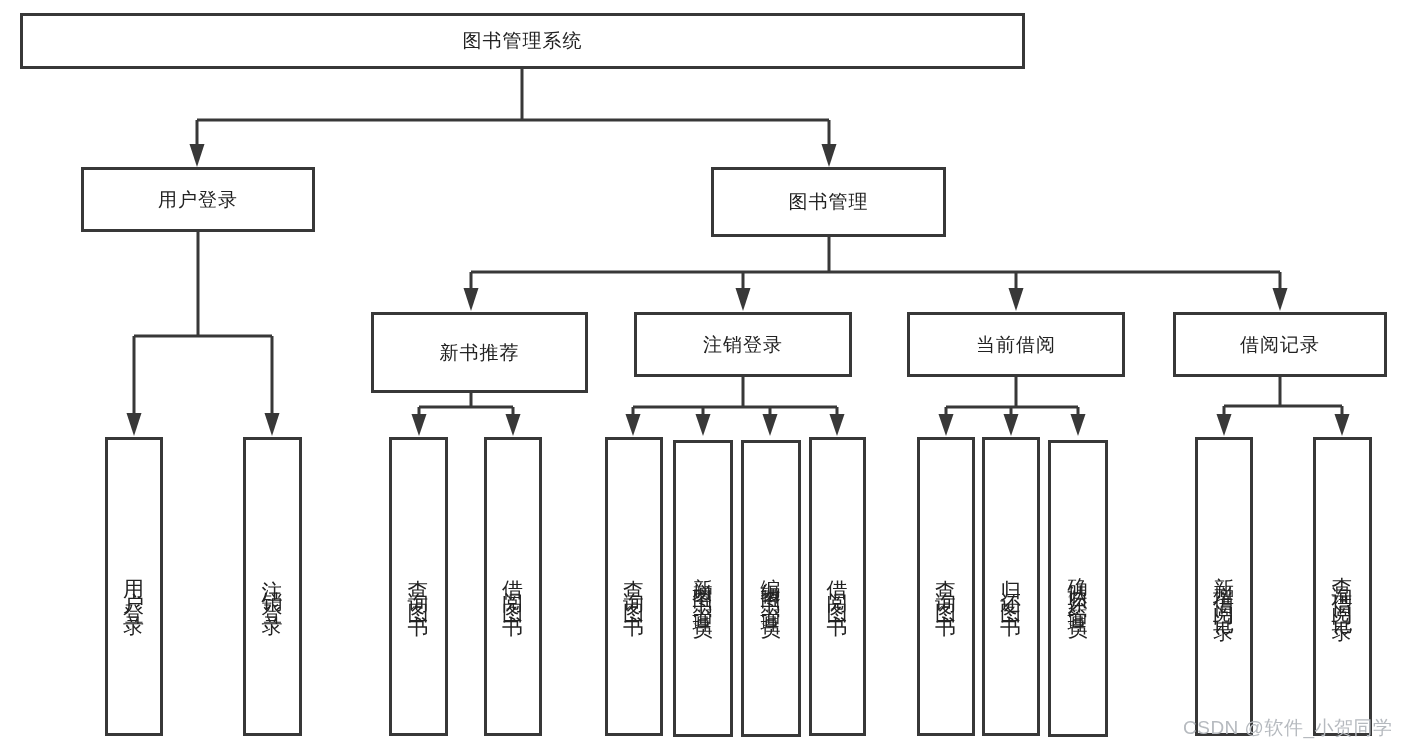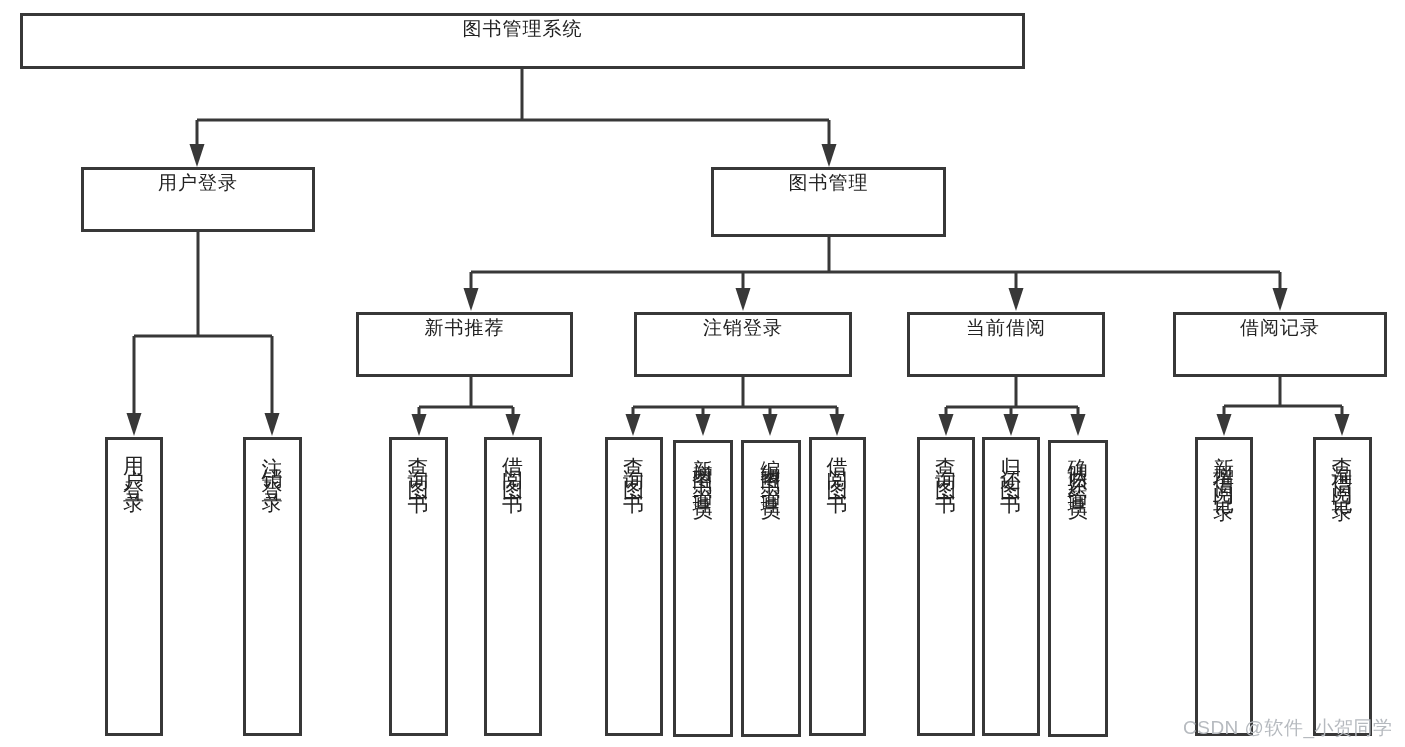--- a/index.html
+++ b/index.html
@@ -3,21 +3,21 @@
 <meta charset="utf-8">
 <style>
   html,body { margin:0; padding:0; background:#ffffff; }
   .canvas {
     position:relative; width:1405px; height:747px; background:#ffffff;
     font-family:"Liberation Sans","DejaVu Sans",sans-serif; overflow:hidden;
   }
   svg.connectors { position:absolute; left:0; top:0; z-index:1; }
   .node {
     position:absolute; background:#ffffff; border:3px solid #383838;
-    box-sizing:border-box; display:flex; align-items:flex-start; justify-content:center;
+    box-sizing:border-box; display:flex; align-items:center; justify-content:center;
     color:#222222; z-index:2;
   }
   .node.h span { font-size:19px; letter-spacing:1px; white-space:nowrap; }
   .node.v span {
     writing-mode:vertical-rl; text-orientation:mixed;
     font-size:21px; letter-spacing:12px; line-height:1;
   }
   .node.v.mid span  { letter-spacing:9px; }
   .node.v.long span { letter-spacing:6px; font-size:20px; }
   .watermark {
@@ -74,27 +74,27 @@
     <span>图书管理系统</span>
   </div>
 
   <div class="node h" style="left:81px;top:167px;width:234px;height:65px">
     <span>用户登录</span>
   </div>
   <div class="node h" style="left:711px;top:167px;width:235px;height:70px">
     <span>图书管理</span>
   </div>
 
-  <div class="node h" style="left:356px;top:312px;width:217px;height:65px">
+  <div class="node h" style="left:371px;top:312px;width:217px;height:81px">
     <span>新书推荐</span>
   </div>
   <div class="node h" style="left:634px;top:312px;width:218px;height:65px">
     <span>注销登录</span>
   </div>
-  <div class="node h" style="left:907px;top:312px;width:198px;height:65px">
+  <div class="node h" style="left:907px;top:312px;width:218px;height:65px">
     <span>当前借阅</span>
   </div>
   <div class="node h" style="left:1173px;top:312px;width:214px;height:65px">
     <span>借阅记录</span>
   </div>
 
   <div class="node v" style="left:105px;top:437px;width:58px;height:299px">
     <span>用户登录</span>
   </div>
   <div class="node v" style="left:243px;top:437px;width:59px;height:299px">

